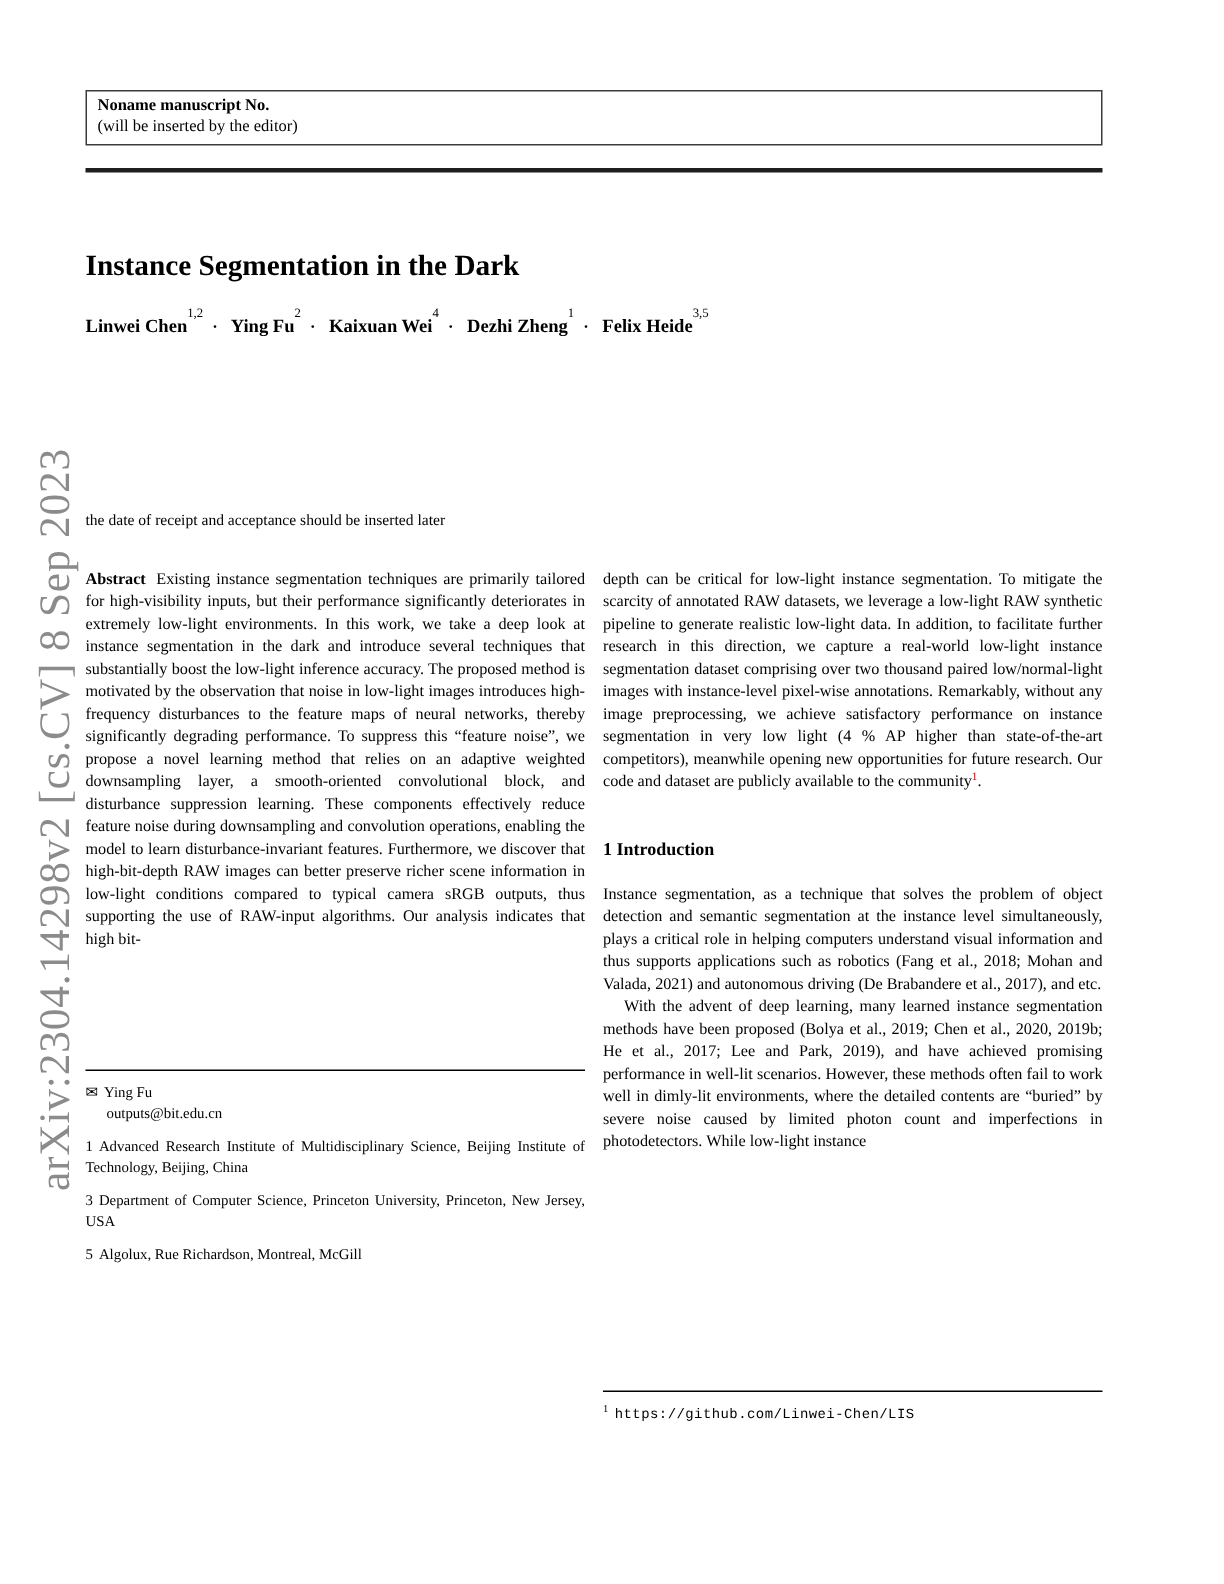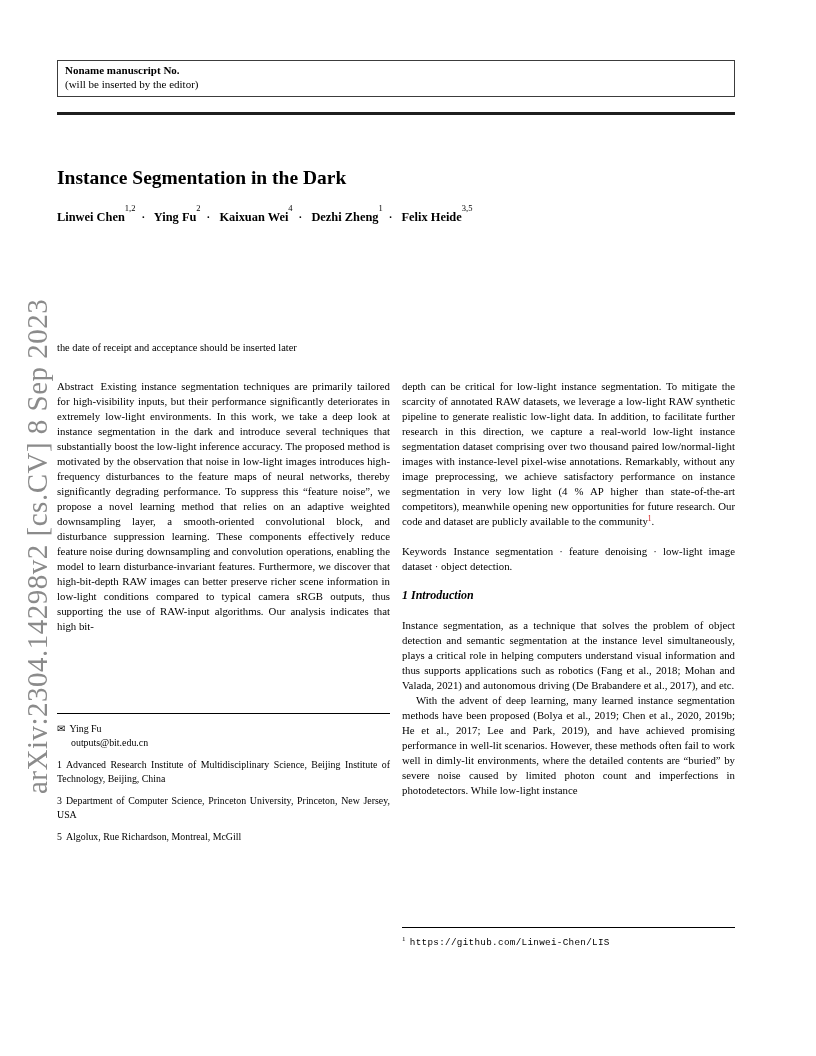--- a/index.html
+++ b/index.html
@@ -50,24 +50,24 @@
   
   .columns{
     position:absolute; left:57px; top:379px; width:678px; height:570px;
     display:flex; gap:12px;
   }
   .col{ position:relative; width:333px; }
   .body-p{
     font-size:10.8px; line-height:15px; text-align:justify;
     hyphens:auto; -webkit-hyphens:auto; overflow-wrap:break-word;
   }
-  .body-p .lbl{ font-weight:normal; margin-right:7px;margin-top:32px; }
+  .body-p .lbl{ font-weight:bold; margin-right:7px;margin-top:32px; }
   .kw{ margin-top:14px; }
   .sec-heading{
-    margin-top:14px; font-size:12px; font-weight:bold; line-height:15px;font-style:italic;
+    margin-top:30px; font-size:12px; font-weight:bold; line-height:15px;
   }
   .para1{ margin-top:15px; }
   .para2{ text-indent:14px; }
   .fnmark{ color:#cc0000; font-size:7.5px; position:relative; top:-4px; text-decoration:none; }
   
   .fn-block{
     position:absolute; left:0; right:0; top:334px; background:#fff;
     font-size:9.9px; line-height:13.5px; text-align:justify;
   }
   .fn-rule{ border:0; border-top:1px solid #000; margin-bottom:8px; }
@@ -141,21 +141,20 @@
 
 
             <p class="affil"><span class="num">5</span><span>Algolux, Rue Richardson, Montreal, McGill</span></p>
           </div>
       </div>
     </div>
 
     <div class="col">
       <p class="body-p"><span>depth can be critical for low-light instance segmentation. To mitigate the scarcity of annotated RAW datasets, we leverage a low-light RAW synthetic pipeline to generate realistic low-light data. In addition, to facilitate further research in this direction, we capture a real-world low-light instance segmentation dataset comprising over two thousand paired low/normal-light images with instance-level pixel-wise annotations. Remarkably, without any image preprocessing, we achieve satisfactory performance on instance segmentation in very low light (4 % AP higher than state-of-the-art competitors), meanwhile opening new opportunities for future research. Our code and dataset are publicly available to the community</span><a class="fnmark" href="#" style="color: rgb(204, 0, 0);">1</a><span>.</span></p>
 
-      <p class="body-p kw"><span class="lbl">Keywords</span><span>Instance segmentation · feature denoising · low-light image dataset · object detection.</span></p>
 
       <h2 class="sec-heading">1 Introduction</h2>
 
       <p class="body-p para1">Instance segmentation, as a technique that solves the problem of object detection and semantic segmentation at the instance level simultaneously, plays a critical role in helping computers understand visual information and thus supports applications such as robotics (Fang et al., 2018; Mohan and Valada, 2021) and autonomous driving (De Brabandere et al., 2017), and etc.</p>
       <p class="body-p para2">With the advent of deep learning, many learned instance segmentation methods have been proposed (Bolya et al., 2019; Chen et al., 2020, 2019b; He et al., 2017; Lee and Park, 2019), and have achieved promising performance in well-lit scenarios. However, these methods often fail to work well in dimly-lit environments, where the detailed contents are “buried” by severe noise caused by limited photon count and imperfections in photodetectors. While low-light instance</p>
 
       <div class="col-footnote">
         <hr class="fn-rule">
         <div class="fn-url-line"><sup>1</sup><a href="#">https://github.com/Linwei-Chen/LIS</a></div>
       </div>

